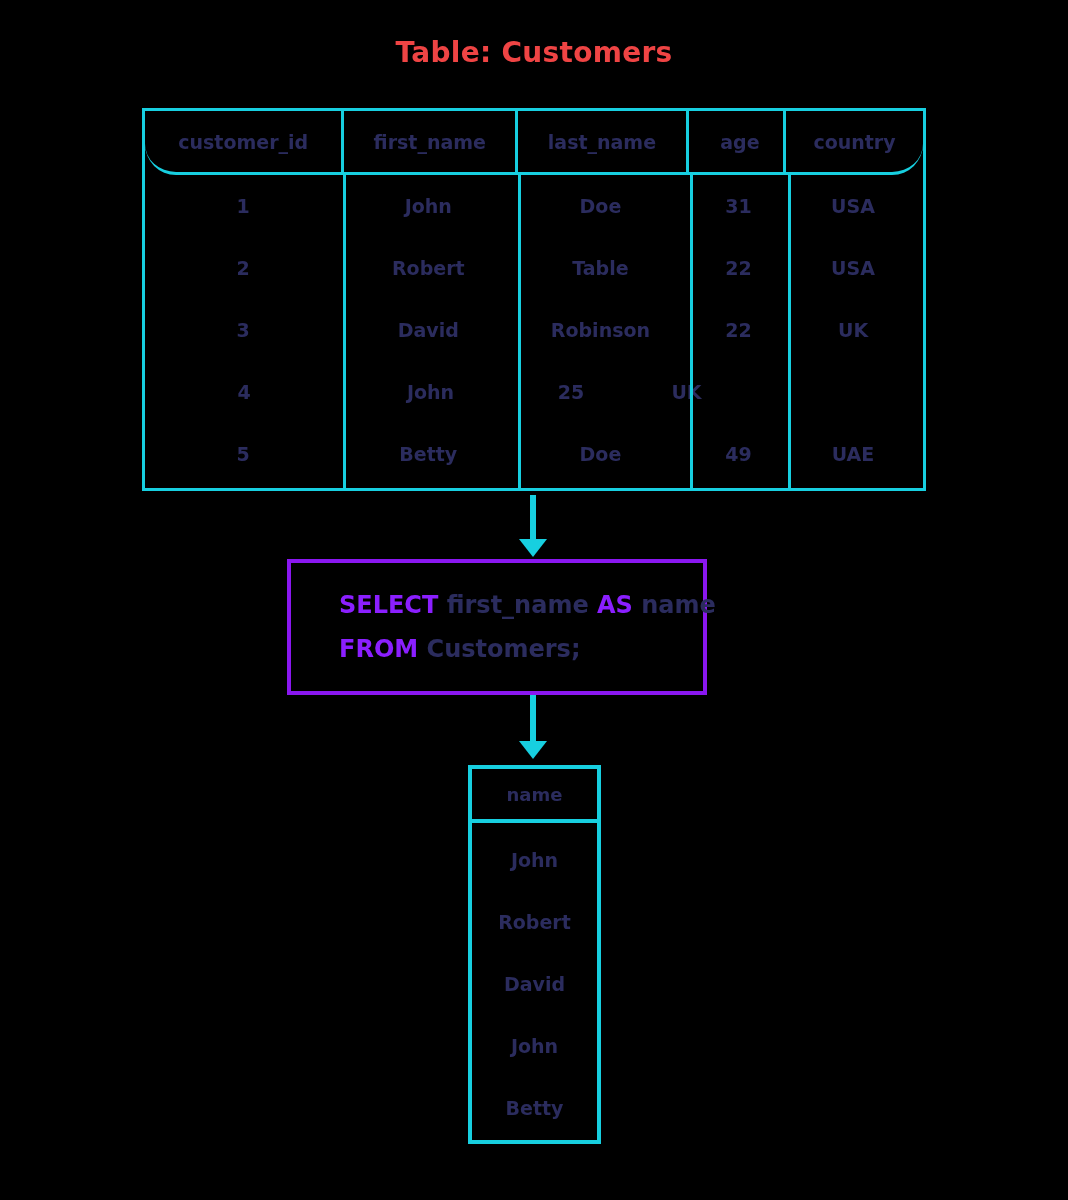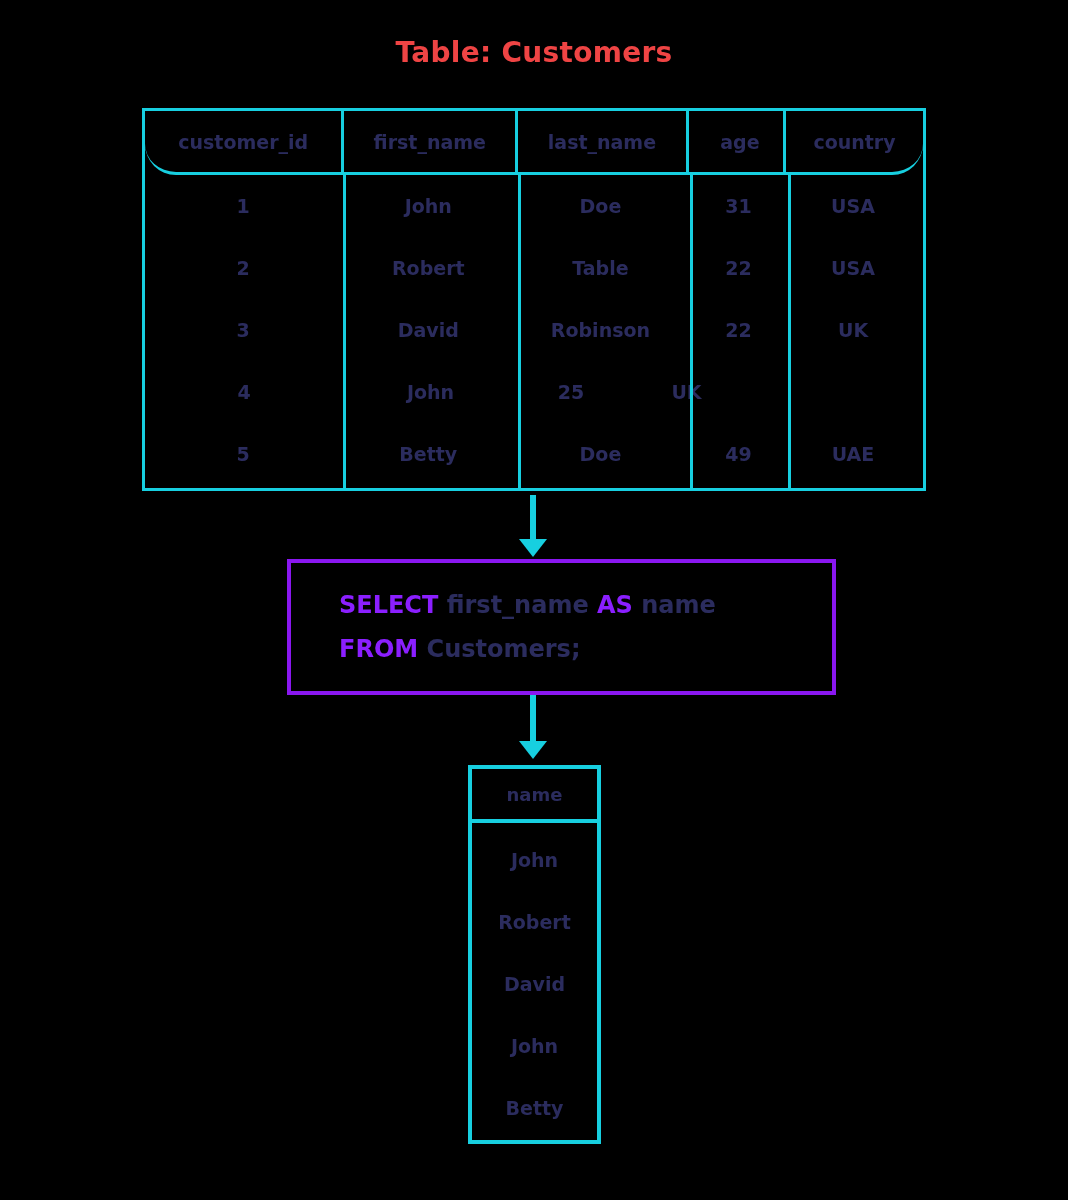--- a/index.html
+++ b/index.html
@@ -118,21 +118,21 @@
     height: 68px;
   }
   #arrow-query-to-result .shaft { height: 50px; }
   #arrow-query-to-result .head  { top: 46px; }
 
   
   #query-box {
     position: absolute;
     left: 287px;
     top: 559px;
-    width: 549px;
+    width: 420px;
     height: 136px;
     border: 4px solid #8a17f0;
     box-sizing: border-box;
     display: flex;
     flex-direction: column;
     justify-content: center;
     padding-left: 48px;
   }
   #query-box .q-line {
     font-size: 24px;

